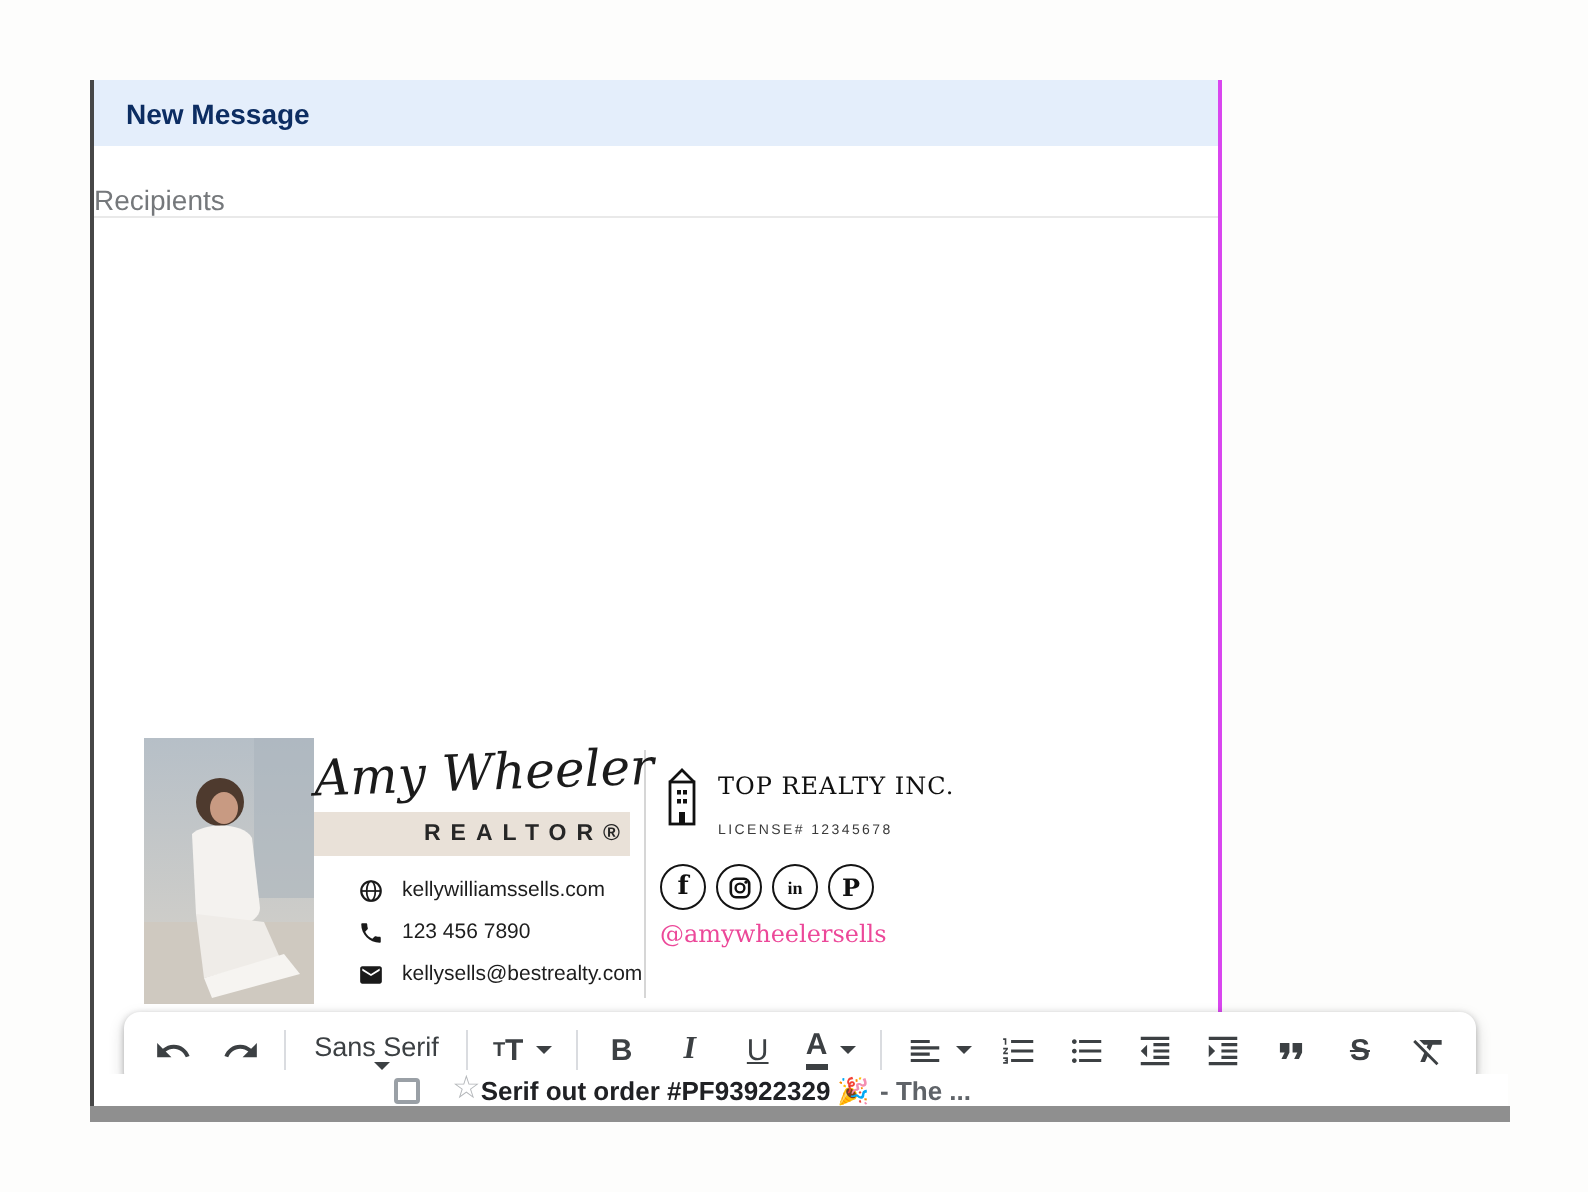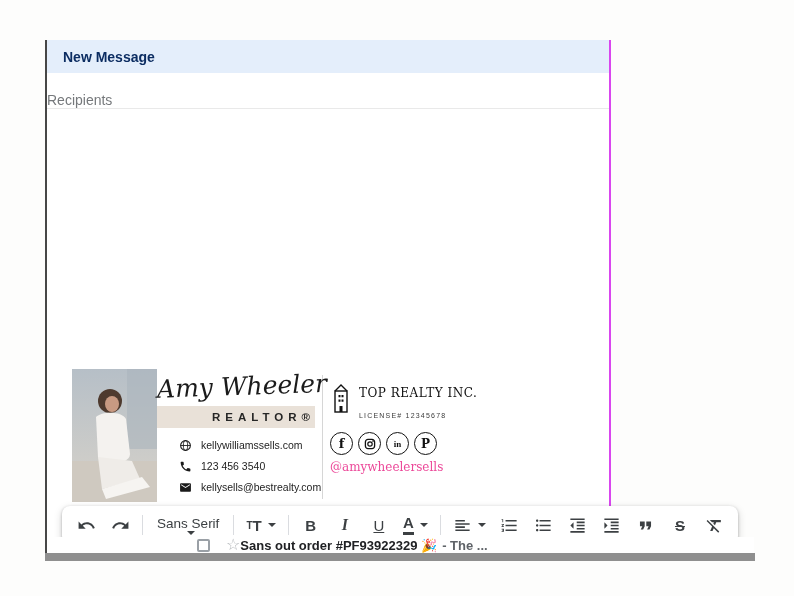--- a/index.html
+++ b/index.html
@@ -131,21 +131,21 @@
                   </svg>
               </span>
               <span>kellywilliamssells.com</span>
             </div>
             <div class="contact-row">
               <span class="c-icon">
                 <svg viewBox="0 0 24 24">
                     <path fill="#1a1a1a" d="M6.62 10.79c1.44 2.83 3.76 5.14 6.59 6.59l2.2-2.2c.27-.27.67-.36 1.02-.24 1.12.37 2.33.57 3.57.57.55 0 1 .45 1 1V20c0 .55-.45 1-1 1-9.39 0-17-7.61-17-17 0-.55.45-1 1-1h3.5c.55 0 1 .45 1 1 0 1.25.2 2.45.57 3.57.11.35.03.74-.25 1.02l-2.2 2.2z"></path>
                   </svg>
               </span>
-              <span>123 456 3540</span>
+              <span>123 456 7890</span>
             </div>
             <div class="contact-row">
               <span class="c-icon">
                 <svg viewBox="0 0 24 24">
                     <path fill="#1a1a1a" d="M20 4H4c-1.1 0-2 .9-2 2v12c0 1.1.9 2 2 2h16c1.1 0 2-.9 2-2V6c0-1.1-.9-2-2-2zm0 4l-8 5-8-5V6l8 5 8-5v2z"></path>
                   </svg>
               </span>
               <span>kellysells@bestrealty.com</span>
             </div>
           </div>
@@ -257,19 +257,19 @@
             </svg>
         </span>
       </div>
 
     </div>
   </div>
 
   <div class="inbox-row">
     <span class="checkbox"></span>
     <span class="star">☆</span>
-    <span class="ir-subject">Sans out order #PF93922329 🎉</span>
+    <span class="ir-subject">Serif out order #PF93922329 🎉</span>
     <span class="ir-preview">- The ...</span>
   </div>
   <div class="left-edge-ext"></div>
   <div class="grey-bar"></div>
 
 </div>
 
 </body></html>

